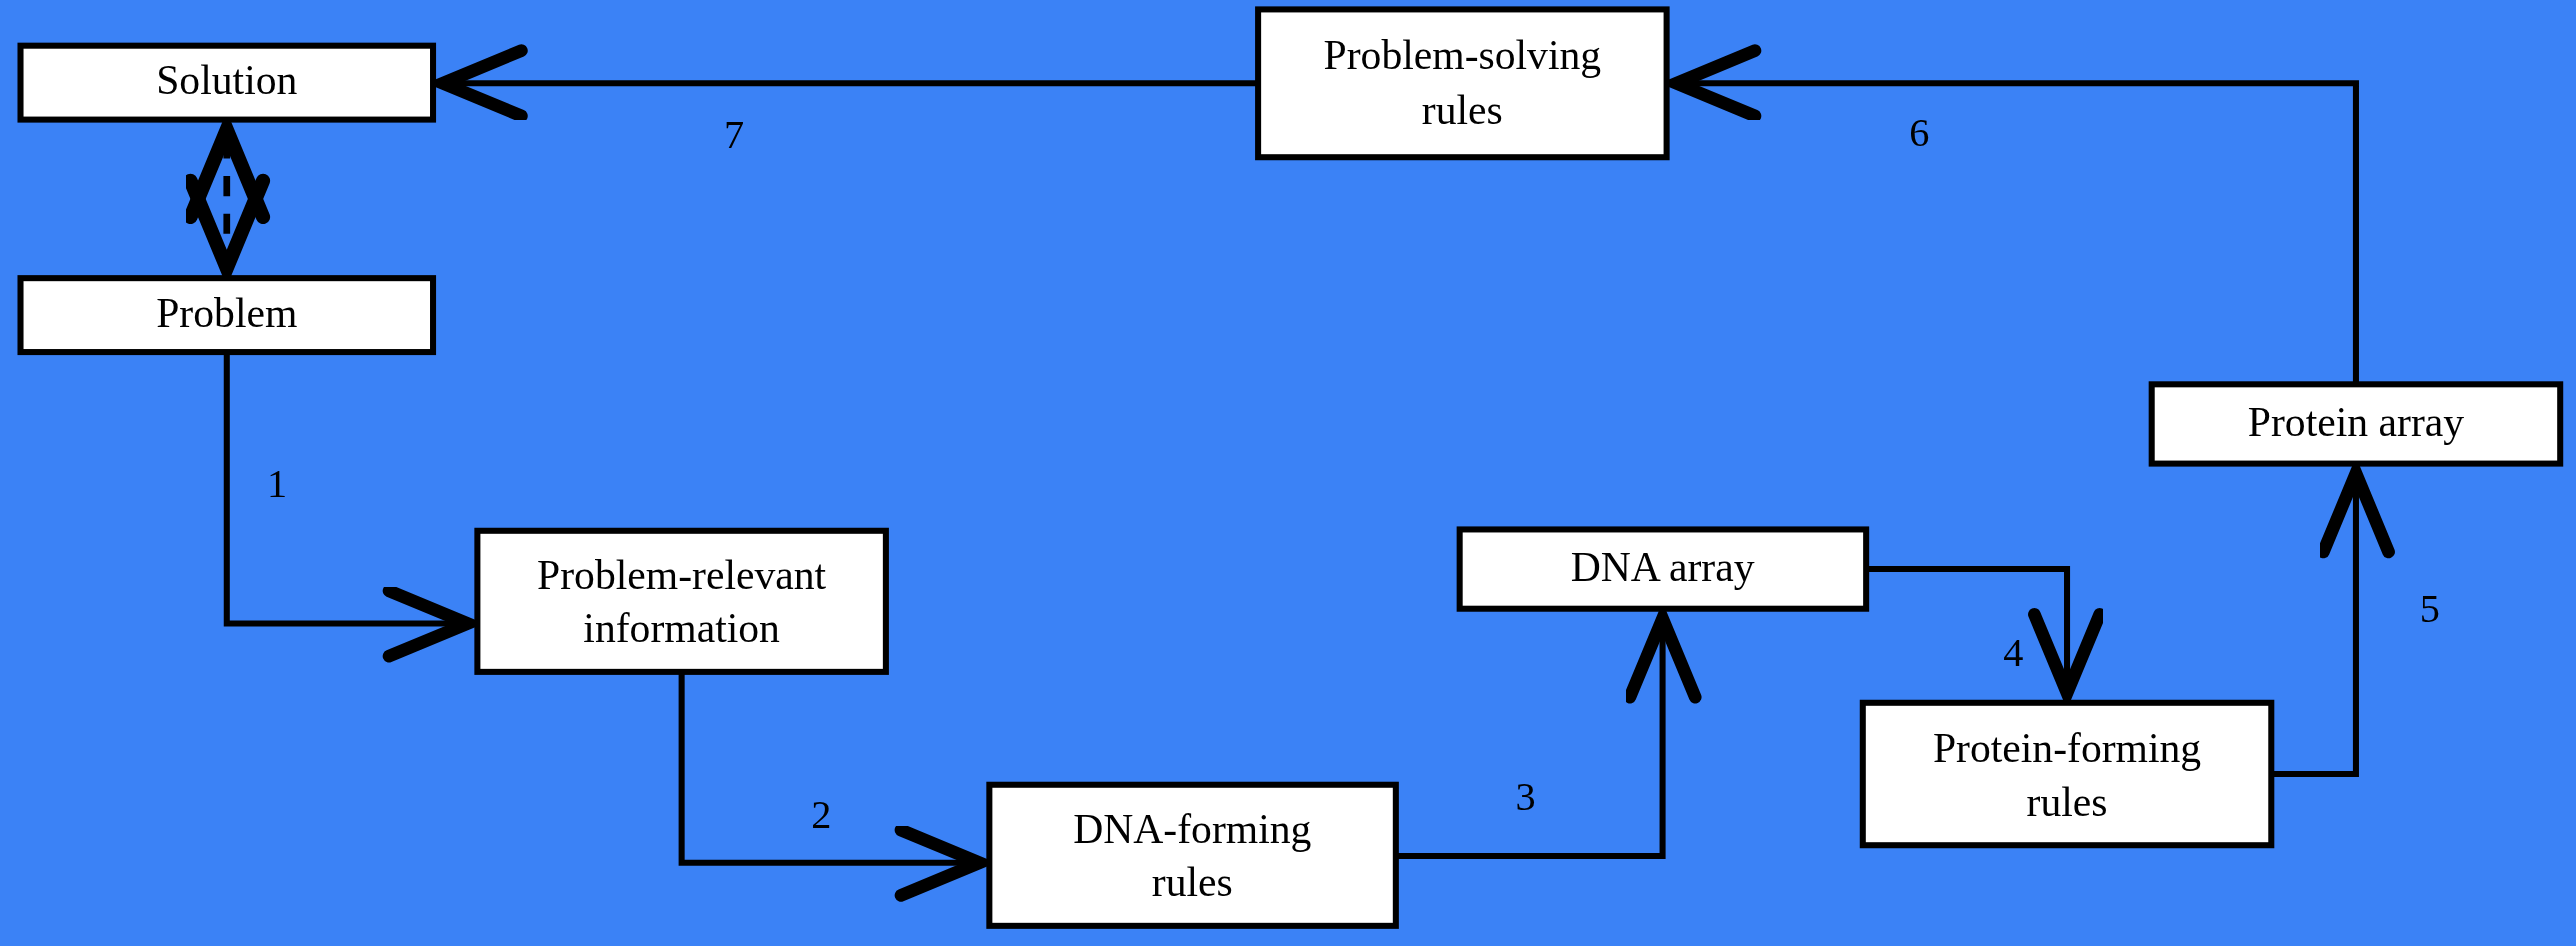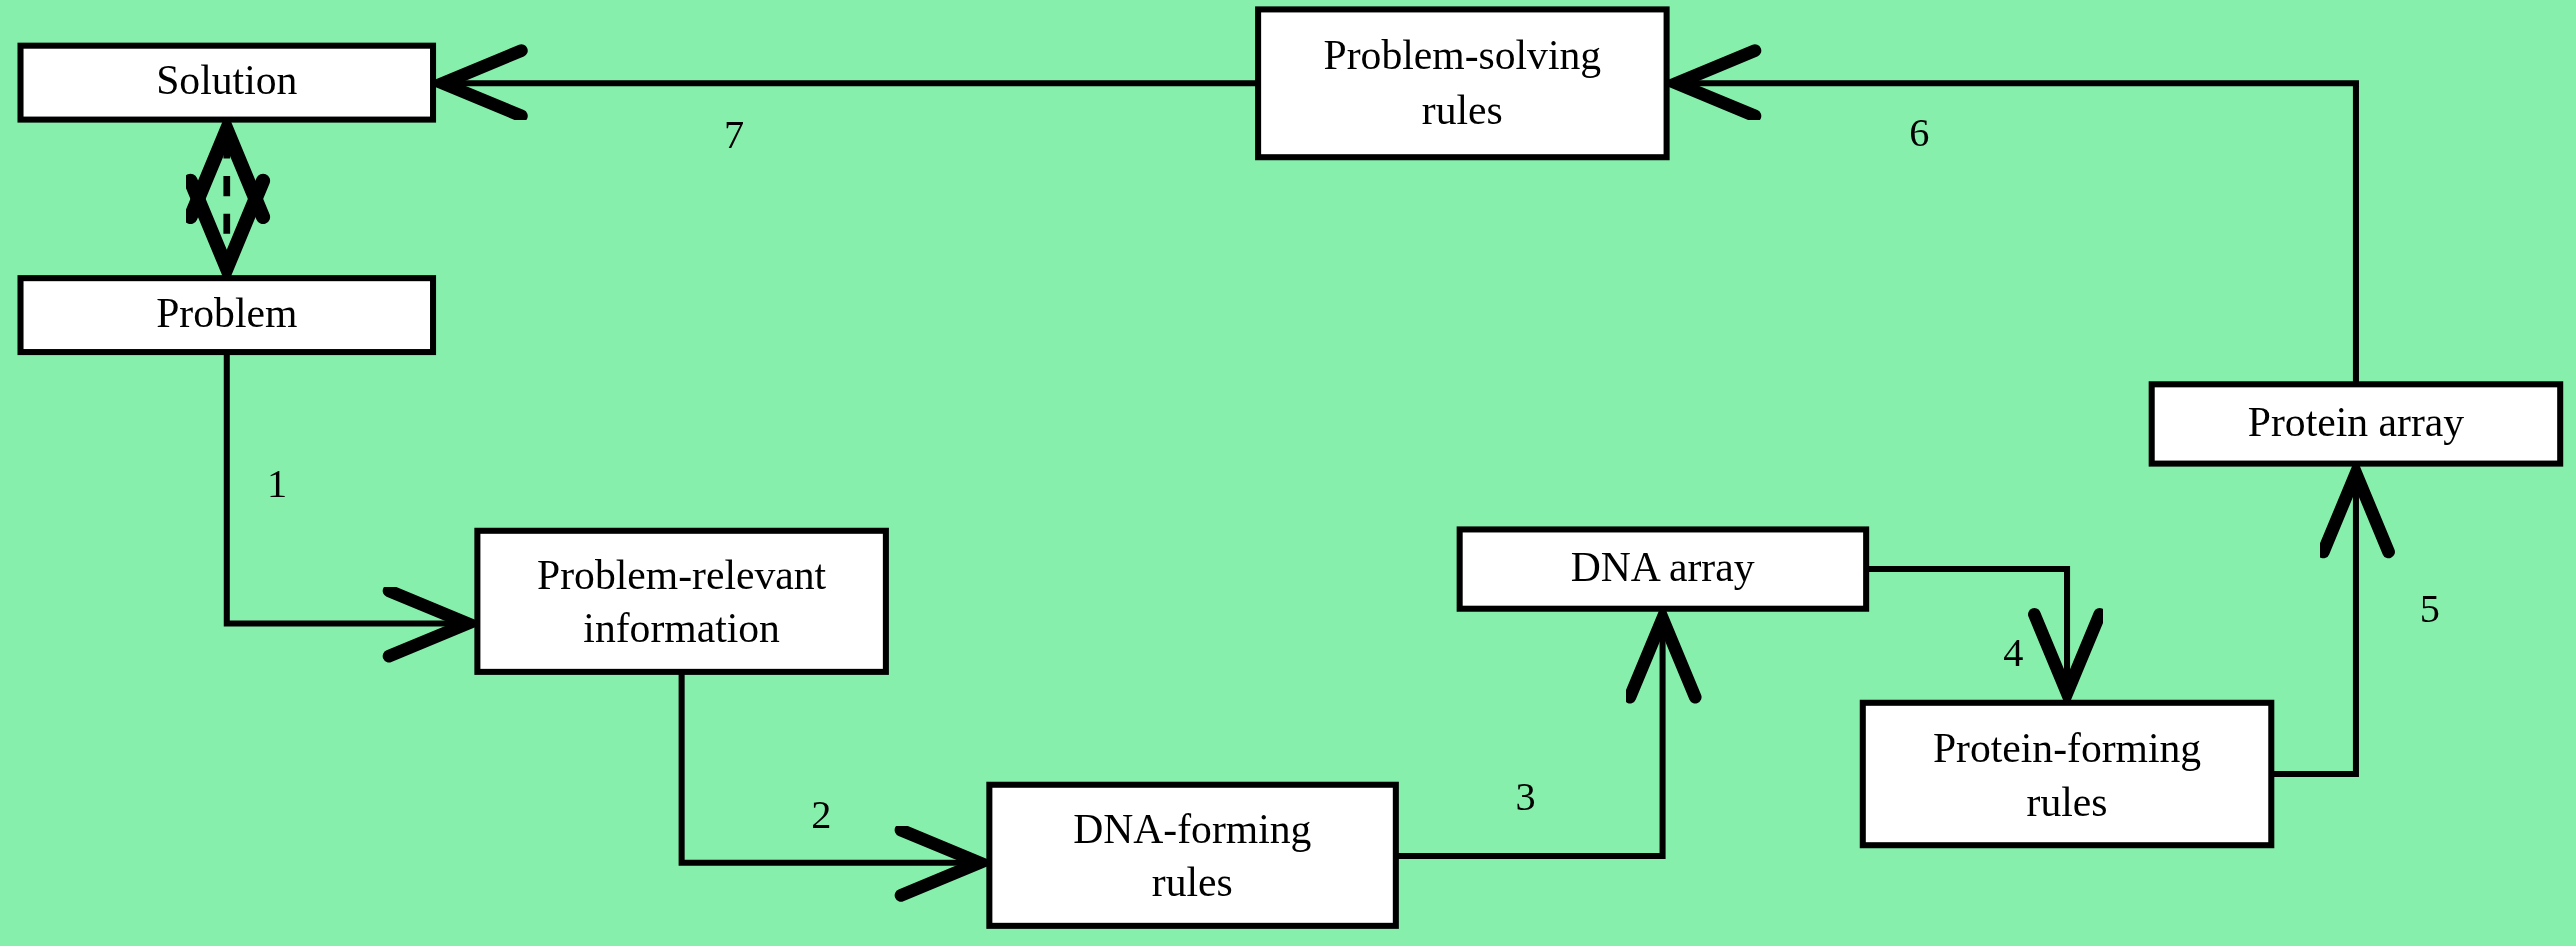--- a/index.html
+++ b/index.html
@@ -10,21 +10,21 @@
   body {
     width: 2576px;
     height: 946px;
     font-family: "Liberation Serif", "DejaVu Serif", serif;
     overflow: hidden;
   }
   #diagram-root {
     position: relative;
     width: 2576px;
     height: 946px;
-    background: #86efac;
+    background: #3b82f6;
   }
   svg#flow-svg {
     position: absolute;
     top: 0;
     left: 0;
     width: 2576px;
     height: 946px;
     display: block;
   }
   .node-rect {

